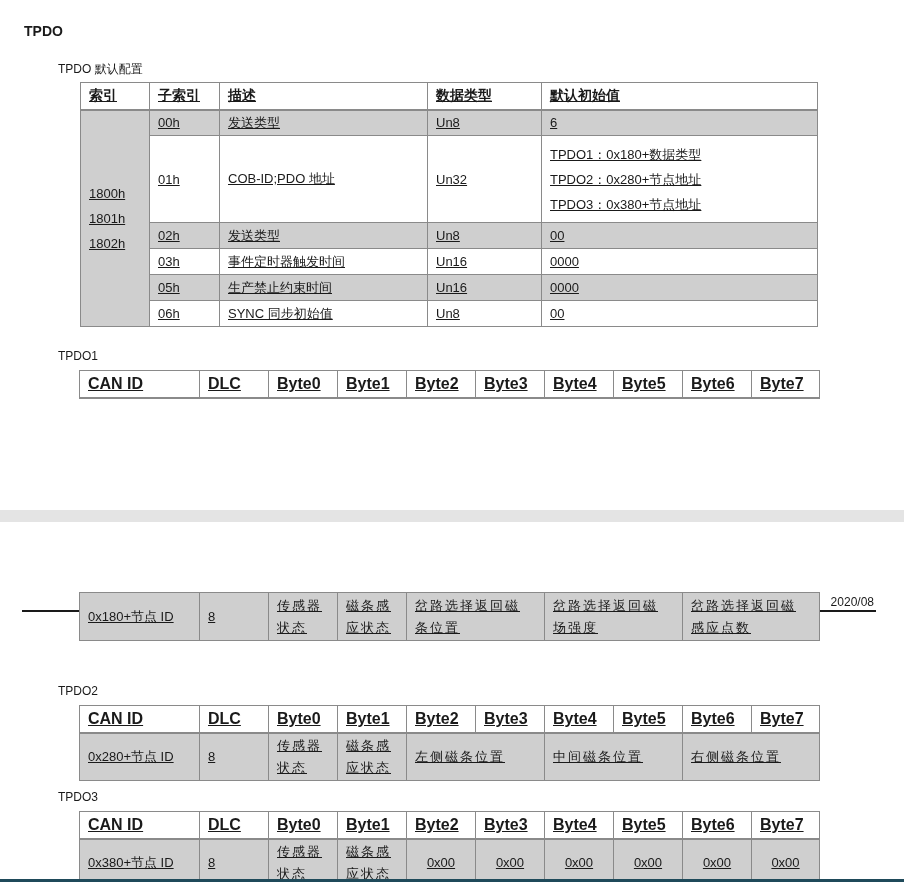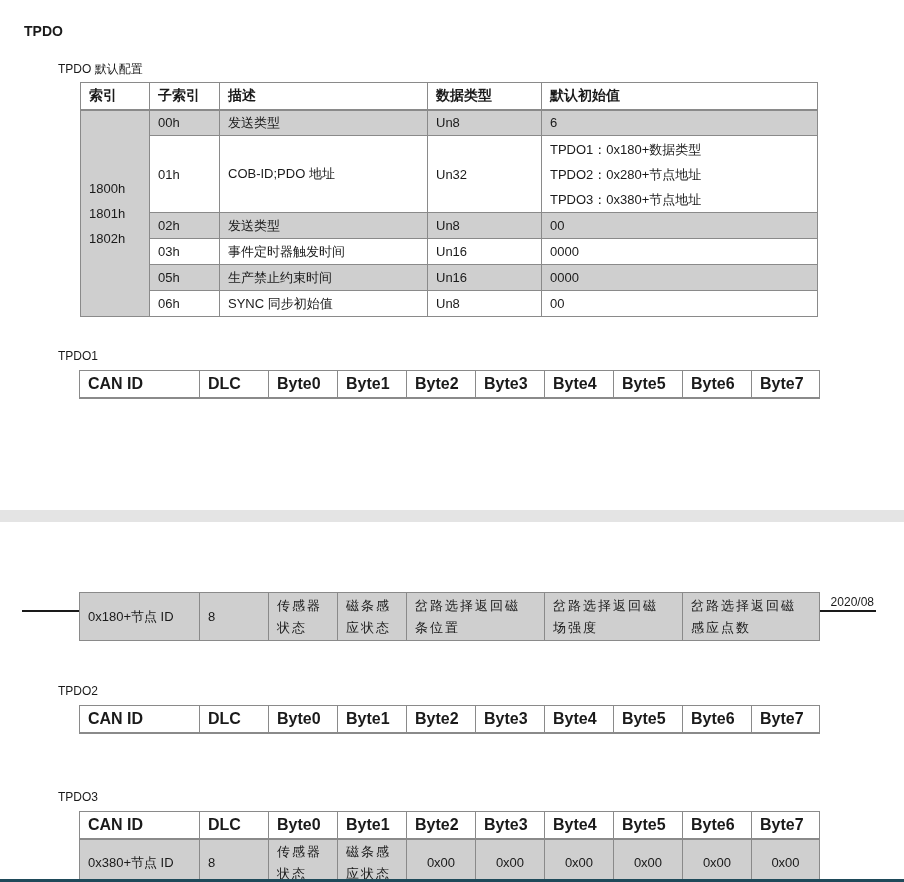--- a/index.html
+++ b/index.html
@@ -4,21 +4,21 @@
 <style>
   * { box-sizing: border-box; margin: 0; padding: 0; }
   html, body { width: 904px; height: 882px; overflow: hidden; background: #ffffff; }
   body { font-family: "Liberation Sans", "DejaVu Sans", sans-serif; color: #1a1a1a; position: relative; }
 
   .abs { position: absolute; }
 
   .section-heading { left: 24px; top: 23px; font-size: 14px; font-weight: bold; }
   .subheading { font-size: 12px; }
 
-  table.grid { border-collapse: collapse; position: absolute; font-size: 13px; table-layout: fixed; }
+  table.grid { border-collapse: collapse; position: absolute; font-size: 13px; table-layout: fixed; text-decoration: underline; }
   table.grid td, table.grid th { border: 1px solid #8a8a8a; padding: 0 8px; text-align: left; vertical-align: middle; font-weight: normal; }
   table.grid th { font-weight: bold; height: 27px; background: #ffffff; }
   table.grid tr.hdr { border-bottom: 2px solid #8a8a8a; }
   .gray { background: #cfcfcf; }
   .white { background: #ffffff; }
   .bold { font-weight: bold; }
   .center { text-align: center !important; }
 
   
   #cfg { left: 80px; top: 82px; width: 737px; }
@@ -65,21 +65,21 @@
       <div>1800h</div>
       <div>1801h</div>
       <div>1802h</div>
     </td>
     <td>00h</td>
     <td>发送类型</td>
     <td>Un8</td>
     <td>6</td>
   </tr>
   <tr class="white">
-    <td style="height:77px">01h</td>
+    <td style="height:87px">01h</td>
     <td>COB-ID;PDO 地址</td>
     <td>Un32</td>
     <td class="multiline">
       <div>TPDO1：0x180+数据类型</div>
       <div>TPDO2：0x280+节点地址</div>
       <div>TPDO3：0x380+节点地址</div>
     </td>
   </tr>
   <tr class="gray">
     <td>02h</td>
@@ -204,20 +204,35 @@
     <th>DLC</th>
     <th>Byte0</th>
     <th>Byte1</th>
     <th>Byte2</th>
     <th>Byte3</th>
     <th>Byte4</th>
     <th>Byte5</th>
     <th>Byte6</th>
     <th>Byte7</th>
   </tr>
+  <tr class="gray">
+    <td class="bold">0x280+节点 ID</td>
+    <td>8</td>
+    <td class="cjk2">
+          <div>传感器</div>
+          <div>状态</div>
+        </td>
+    <td class="cjk2">
+          <div>磁条感</div>
+          <div>应状态</div>
+        </td>
+    <td colspan="2" class="cjk2">左侧磁条位置</td>
+    <td colspan="2" class="cjk2">中间磁条位置</td>
+    <td colspan="2" class="cjk2">右侧磁条位置</td>
+  </tr>
 </tbody>
   </table>
 
 <div class="abs subheading" style="left:58px; top:790px;">TPDO3</div>
 <table class="grid can" style="top:811px;">
   <colgroup>
       <col style="width:120px">
       <col style="width:69px">
       <col style="width:69px">
       <col style="width:69px">

